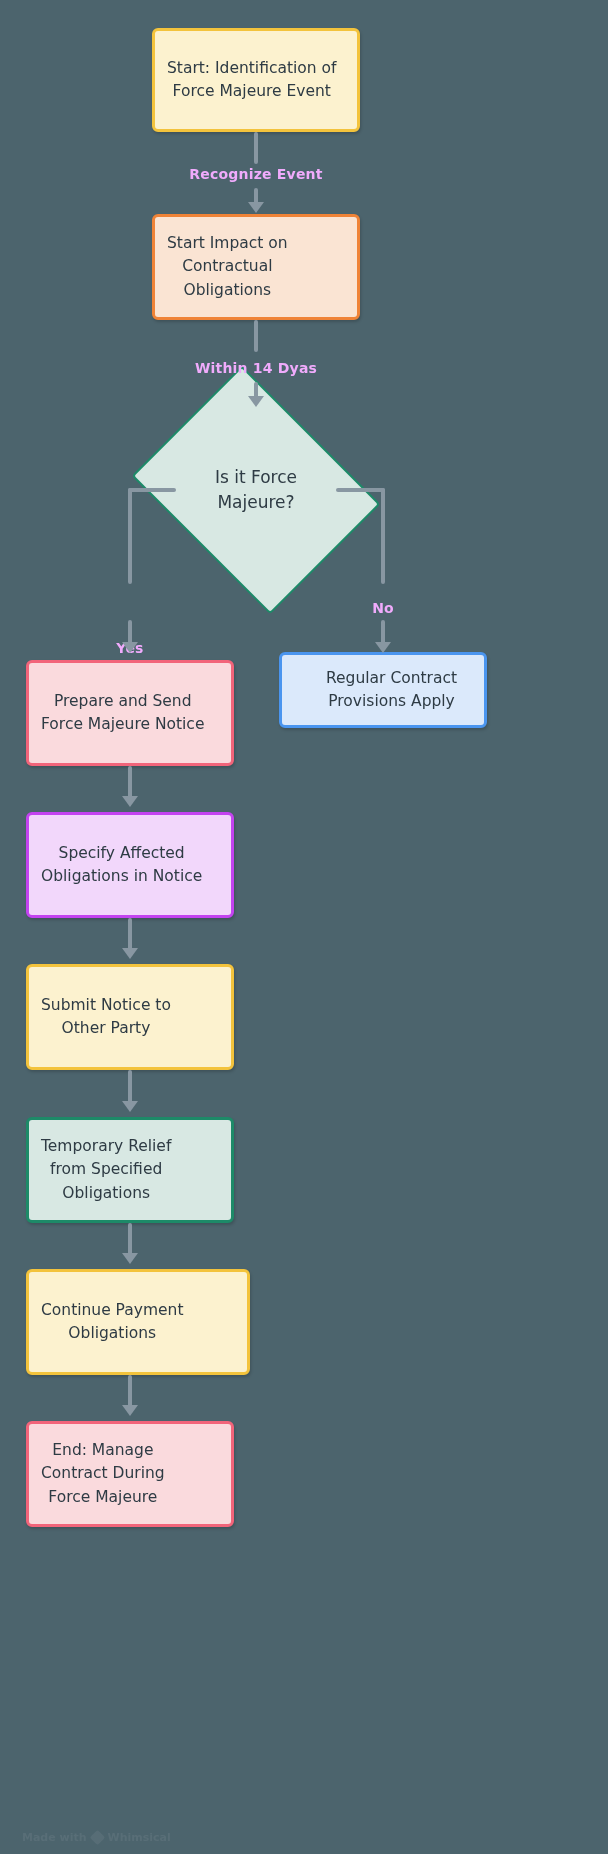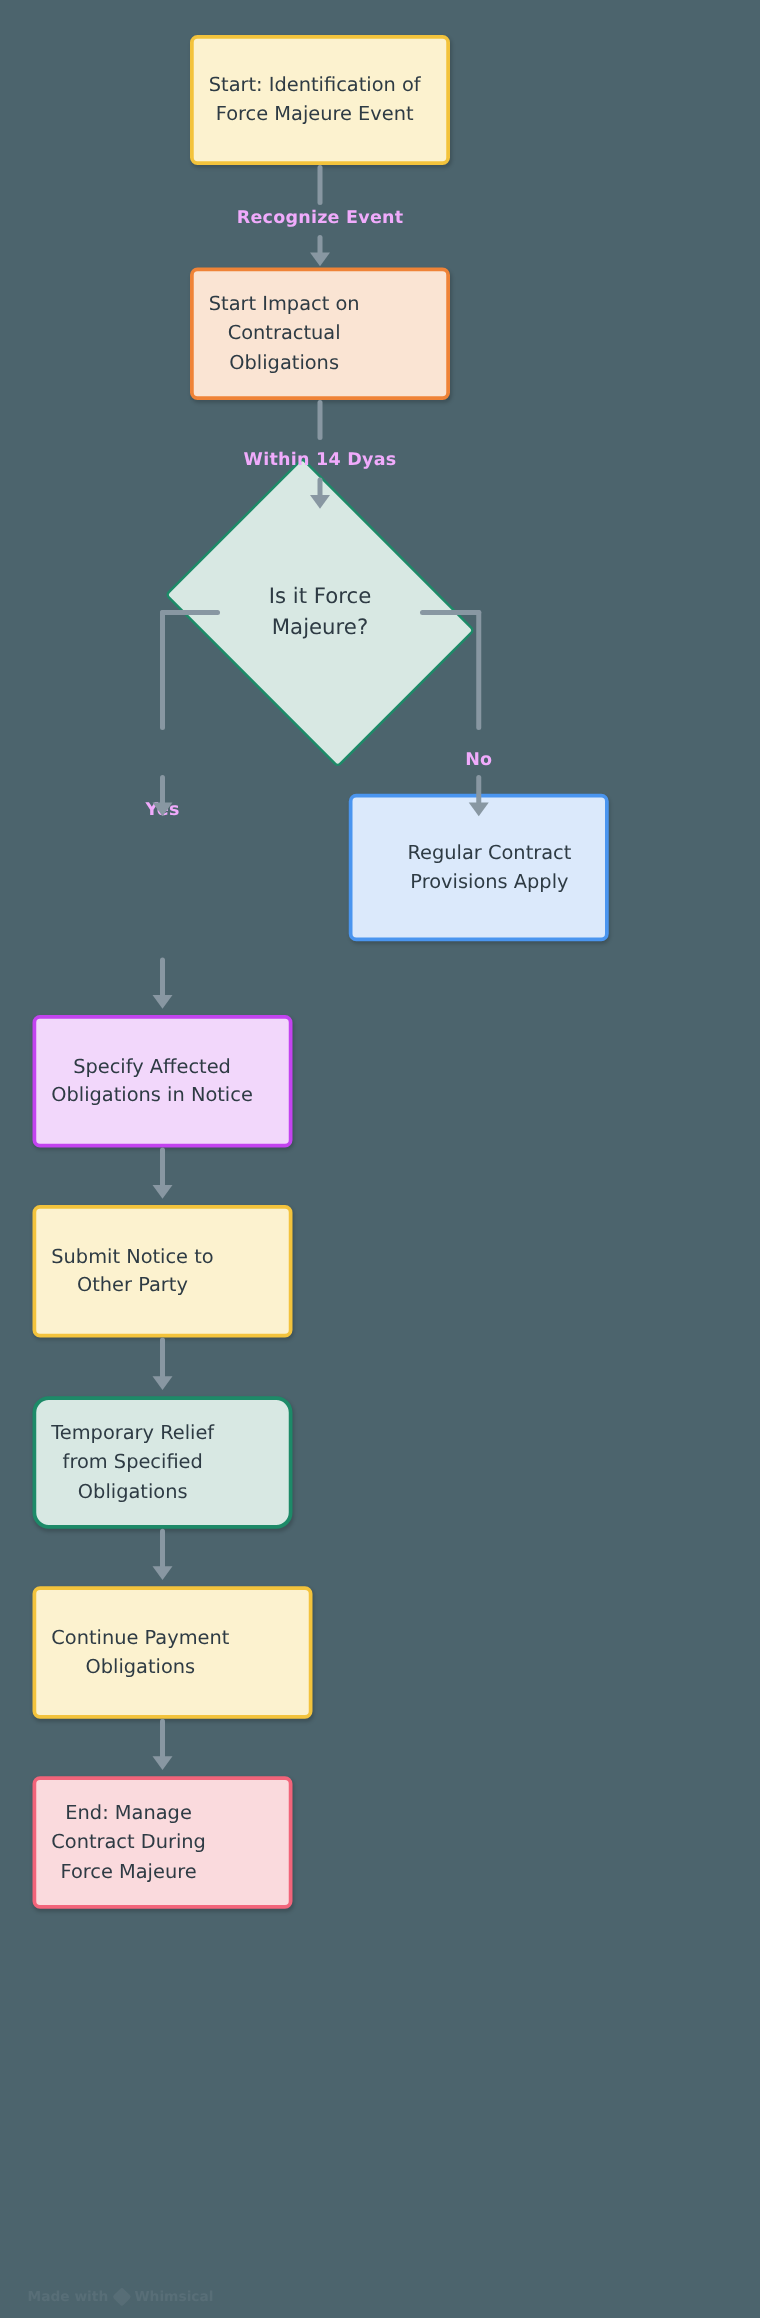--- a/index.html
+++ b/index.html
@@ -122,37 +122,41 @@
 Contractual
 Obligations</span>
   </div>
 
   <div class="diamond-wrap" id="node-decision" style="left: 158px; top: 412px; width: 196px; height: 156px;">
     <div class="diamond-shape" style="background: rgb(216, 232, 227); border-color: rgb(29, 138, 104);"></div>
     <span class="diamond-label">Is it Force
 Majeure?</span>
   </div>
 
-
-  <div class="node" id="node-regular" style="left: 279px; top: 635px; width: 208px; height: 118px; background: rgb(219, 233, 251); border-color: rgb(74, 149, 239); padding-left: 44px;">
+  <div class="node" id="node-notice" style="left: 26px; top: 660px; width: 208px; height: 106px; background: rgb(250, 218, 221); border-color: rgb(242, 100, 122);">
+    <span class="node-text">Prepare and Send
+Force Majeure Notice</span>
+  </div>
+
+  <div class="node" id="node-regular" style="left: 279px; top: 652px; width: 208px; height: 76px; background: rgb(219, 233, 251); border-color: rgb(74, 149, 239); padding-left: 44px;">
     <span class="node-text">Regular Contract
 Provisions Apply</span>
   </div>
 
   <div class="node" id="node-submit" style="left: 26px; top: 964px; width: 208px; height: 106px; background: rgb(252, 242, 207); border-color: rgb(243, 195, 60);">
     <span class="node-text">Submit Notice to
 Other Party</span>
   </div>
 
   <div class="node" id="node-specify" style="left: 26px; top: 812px; width: 208px; height: 106px; background: rgb(242, 215, 251); border-color: rgb(195, 67, 240);">
     <span class="node-text">Specify Affected
 Obligations in Notice</span>
   </div>
 
-  <div class="node" id="node-relief" style="left: 26px; top: 1117px; width: 208px; height: 106px; background: rgb(216, 232, 227); border-color: rgb(29, 138, 104); border-radius: 13px;">
+  <div class="node" id="node-relief" style="left: 26px; top: 1117px; width: 208px; height: 106px; background: rgb(216, 232, 227); border-color: rgb(29, 138, 104);">
     <span class="node-text">Temporary Relief
 from Specified
 Obligations</span>
   </div>
 
   <div class="node" id="node-payment" style="left: 26px; top: 1269px; width: 224px; height: 106px; background: rgb(252, 242, 207); border-color: rgb(243, 195, 60);">
     <span class="node-text">Continue Payment
 Obligations</span>
   </div>
 

